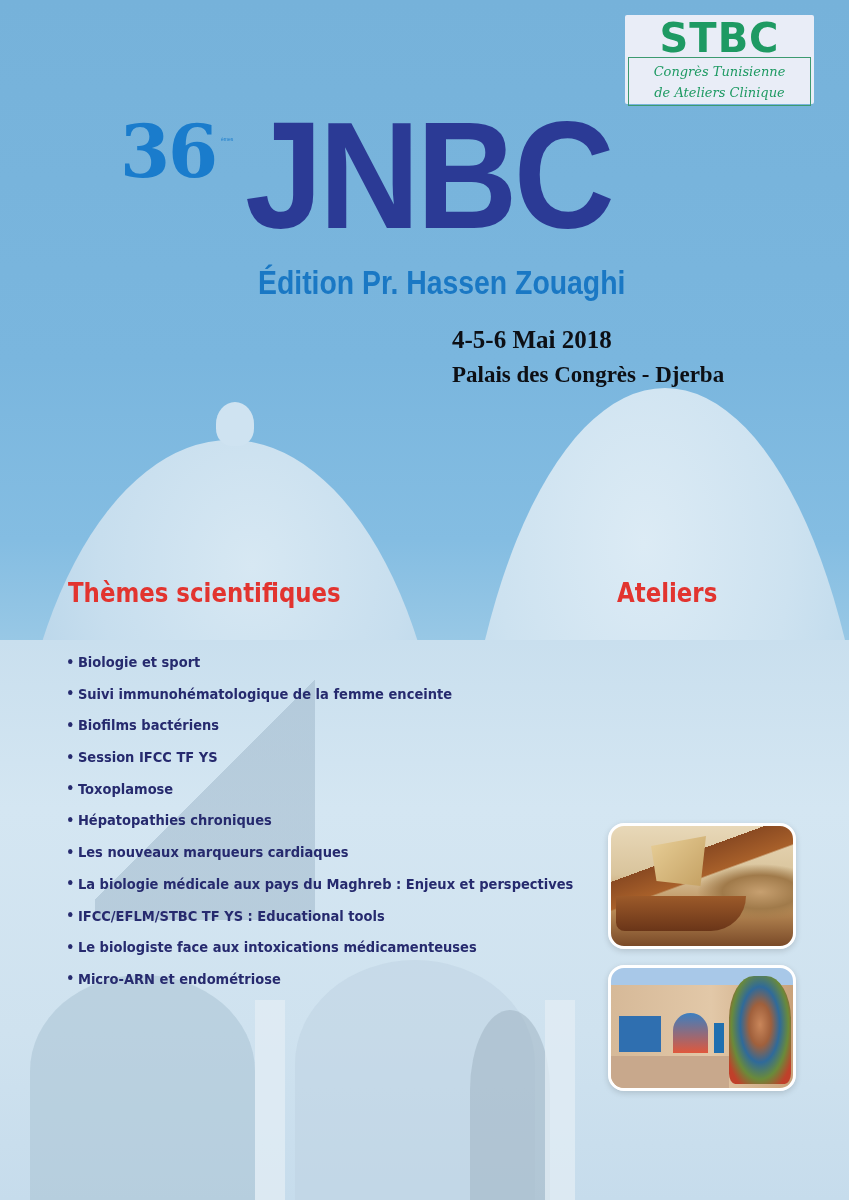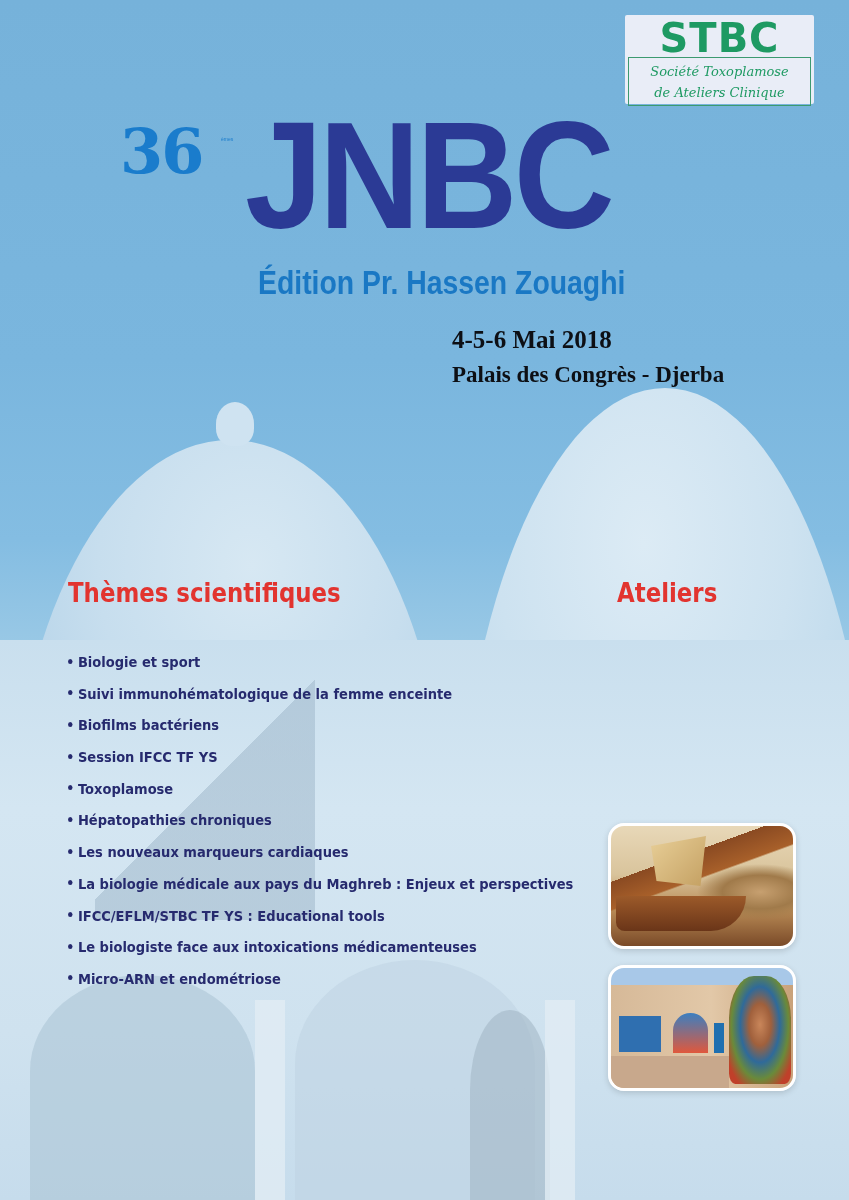--- a/index.html
+++ b/index.html
@@ -36,21 +36,21 @@
                 letter-spacing:1px; line-height:44px; }
   .logo-frame { position:absolute; left:3px; top:42px; width:181px; height:47px; border:1px solid #3c9a70;
                 border-bottom:1px solid #3c9a70; }
   .logo-sub { position:absolute; left:0; width:189px; text-align:center; font-family:"DejaVu Serif", serif;
               font-style:italic; font-size:13px; color:#1e9a63; }
   .logo-sub1 { top:49px; }
   .logo-sub2 { top:70px; }
 
   
   .num { position:absolute; left:120px; top:112px; font-family:"DejaVu Serif", serif; font-weight:bold;
-         font-size:62px; color:#1a7ccc; line-height:80px; letter-spacing:-2px; }
+         font-size:72px; color:#1a7ccc; line-height:80px; letter-spacing:-2px; }
   .num-sup { position:absolute; left:221px; top:136px; font-size:5px; color:#1a7ccc; }
   .acronym { position:absolute; left:245px; top:100px; font-family:"Liberation Sans Narrow","Liberation Sans", sans-serif;
              font-weight:bold; font-size:152px; color:#2b3a95; line-height:150px; letter-spacing:-4px;
              transform: scaleX(0.92); transform-origin:left top; }
   .edition { position:absolute; left:258px; top:264px; font-family:"Liberation Sans", sans-serif; font-weight:bold;
              font-size:33px; color:#1a78c4; transform: scaleX(0.86); transform-origin:left top; white-space:nowrap; }
   .date { position:absolute; left:452px; top:326px; font-family:"Liberation Serif", serif; font-weight:bold;
           font-size:25px; color:#0d0f14; white-space:nowrap; }
   .venue { position:absolute; left:452px; top:362px; font-family:"Liberation Serif", serif; font-weight:bold;
            font-size:23px; color:#0d0f14; white-space:nowrap; }
@@ -105,21 +105,21 @@
   <div class="wall-shade"></div>
   <div class="arch arch-1"></div>
   <div class="arch arch-2"></div>
   <div class="arch arch-3"></div>
   <div class="pillar pillar-1"></div>
   <div class="pillar pillar-2"></div>
 
   <div class="logo">
     <div class="logo-title">STBC</div>
     <div class="logo-frame"></div>
-    <div class="logo-sub logo-sub1">Société Toxoplamose</div>
+    <div class="logo-sub logo-sub1">Congrès Tunisienne</div>
     <div class="logo-sub logo-sub2">de Ateliers Clinique</div>
   </div>
 
   <div class="num">36</div>
   <div class="num-sup">èmes</div>
   <div class="acronym">JNBC</div>
   <div class="edition">Édition Pr. Hassen Zouaghi</div>
   <div class="date">4-5-6 Mai 2018</div>
   <div class="venue">Palais des Congrès - Djerba</div>
 

